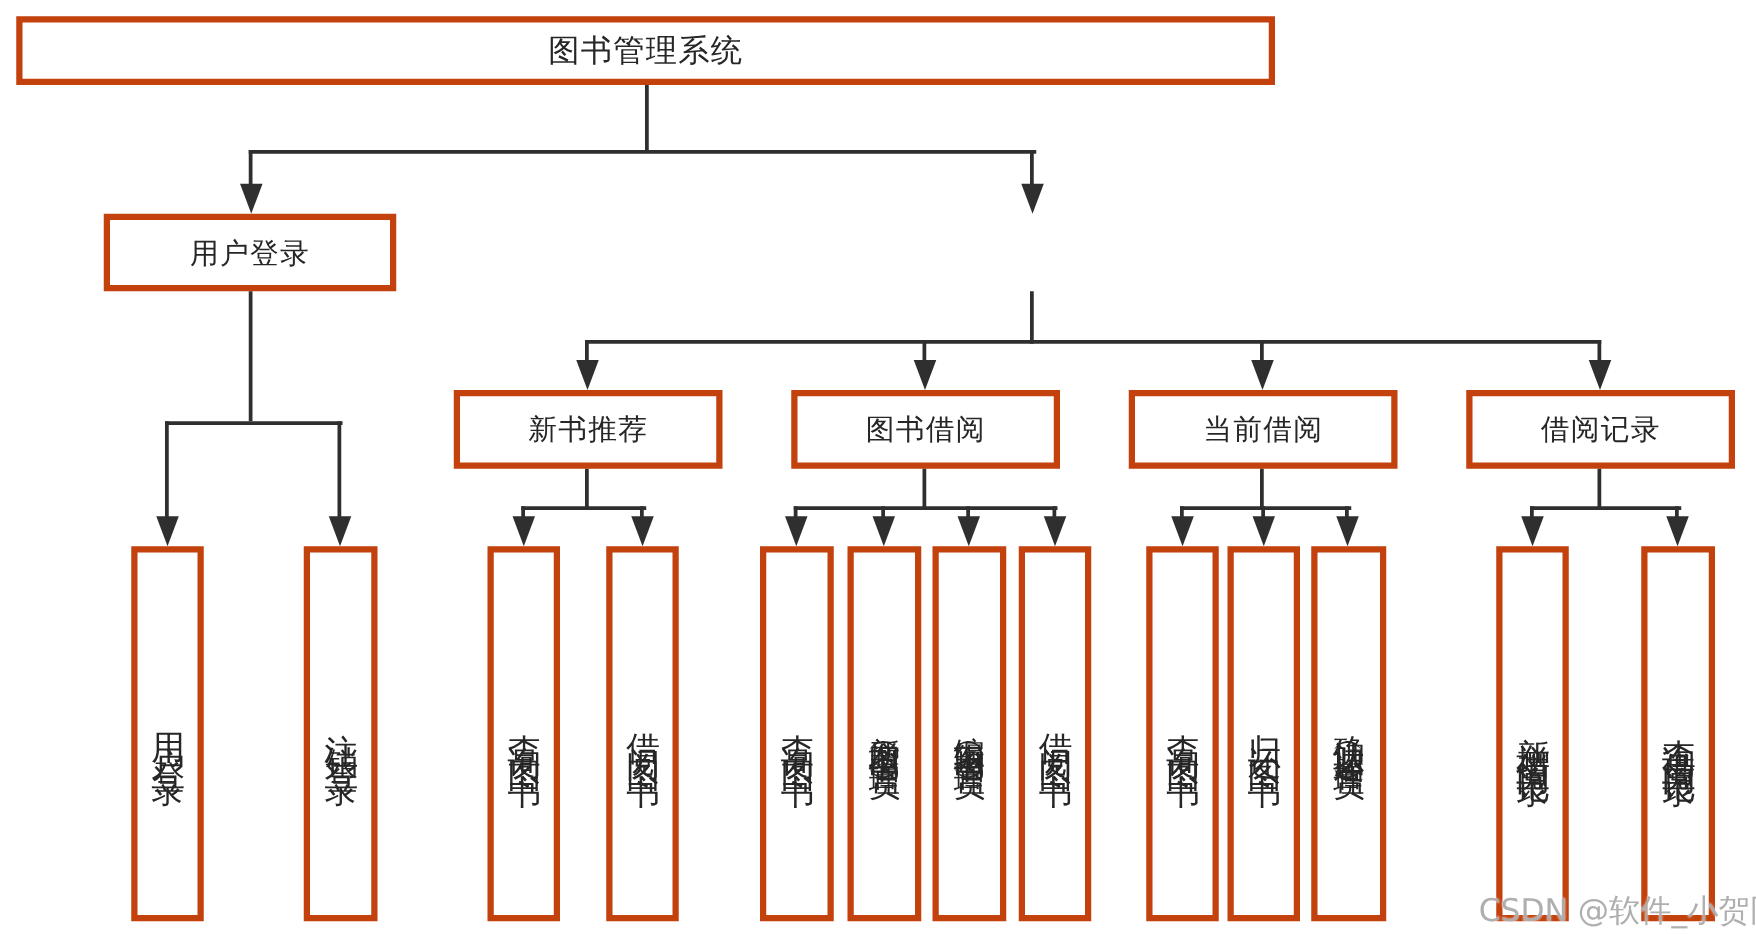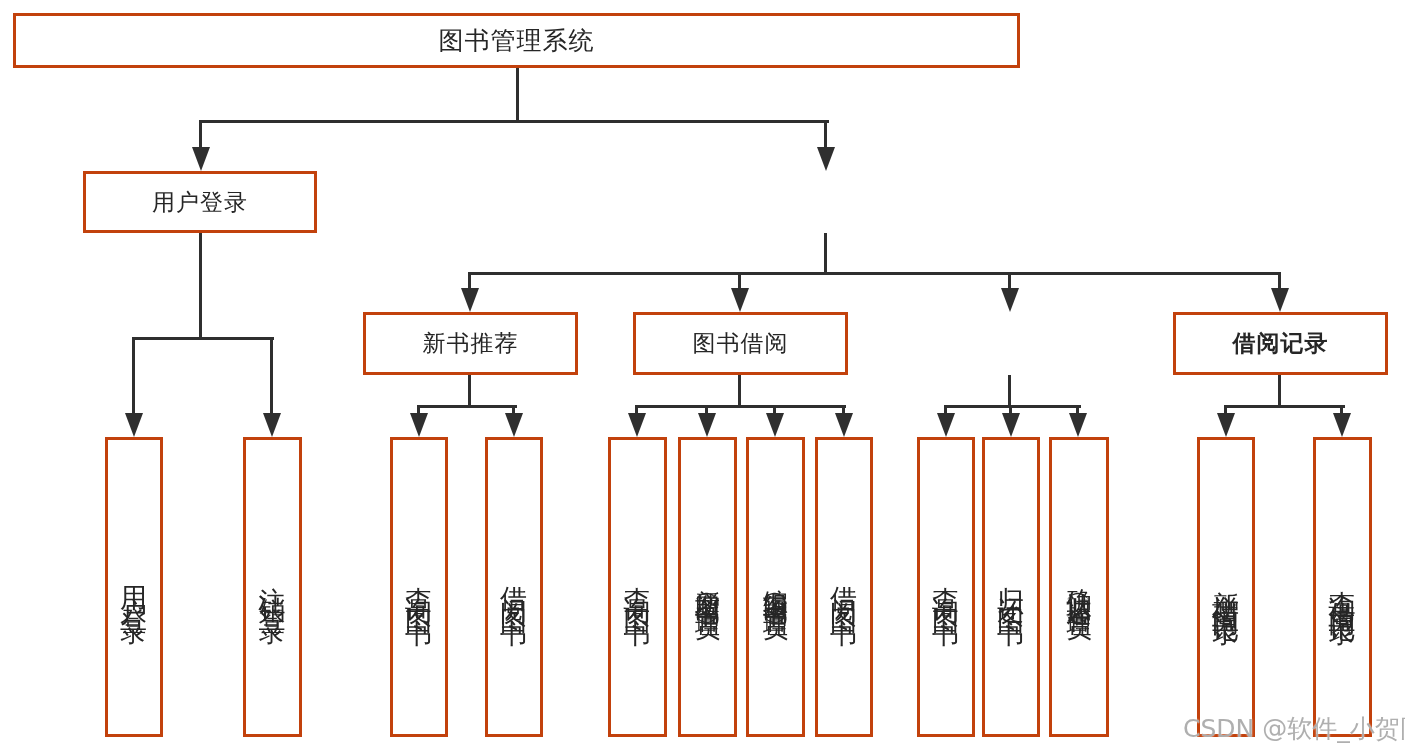--- a/index.html
+++ b/index.html
@@ -3,21 +3,21 @@
 <meta charset="utf-8">
 <style>
   html,body{margin:0;padding:0;background:#ffffff;}
   body{font-family:"DejaVu Sans","Liberation Sans",sans-serif;}
   #canvas{position:relative;width:1405px;height:747px;background:#ffffff;overflow:hidden;}
 
   
   .node{
     position:absolute;
     box-sizing:border-box;
-    border:3px solid #c2410c;
+    border:5px solid #c2410c;
     background:#ffffff;
     display:flex;
     align-items:center;
     justify-content:center;
     color:#262626;
   }
   .node .label{white-space:nowrap;}
   .root-node .label{font-size:25px;letter-spacing:1px;}
   .branch-node .label{font-size:23px;letter-spacing:1px;}
   .leaf .label{
@@ -88,21 +88,24 @@
   <div class="arrow" style="left:1001px;top:288px;"></div>
   <div class="vline" style="left:1278px;top:272px;height:18px;"></div>
   <div class="arrow" style="left:1271px;top:288px;"></div>
 
   <div class="node branch-node" style="left:363px;top:312px;width:215px;height:63px;">
     <span class="label">新书推荐</span>
   </div>
   <div class="node branch-node" style="left:633px;top:312px;width:215px;height:63px;">
     <span class="label">图书借阅</span>
   </div>
-  <div class="node branch-node" style="left:1173px;top:312px;width:215px;height:63px;font-weight:bold;">
+  <div class="node branch-node" style="left:903px;top:312px;width:215px;height:63px;">
+    <span class="label">当前借阅</span>
+  </div>
+  <div class="node branch-node" style="left:1173px;top:312px;width:215px;height:63px;">
     <span class="label">借阅记录</span>
   </div>
 
   <div class="vline" style="left:468px;top:375px;height:33px;"></div>
   <div class="hline" style="left:417px;top:405px;width:100px;"></div>
   <div class="vline" style="left:417px;top:405px;height:10px;"></div>
   <div class="arrow" style="left:410px;top:413px;"></div>
   <div class="vline" style="left:512px;top:405px;height:10px;"></div>
   <div class="arrow" style="left:505px;top:413px;"></div>
 

